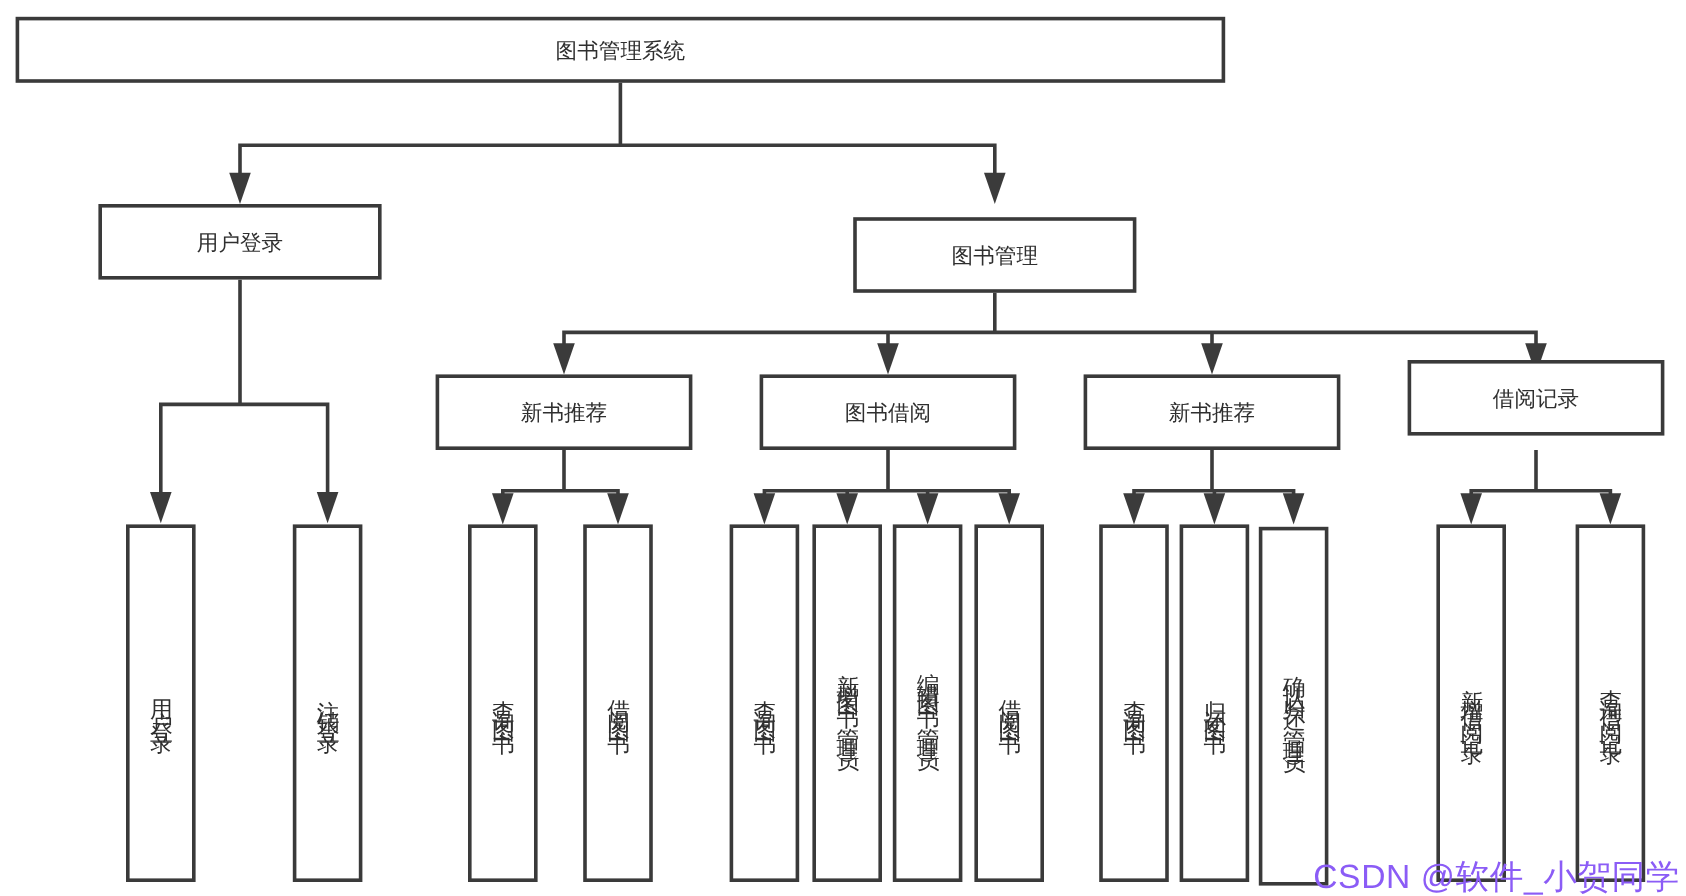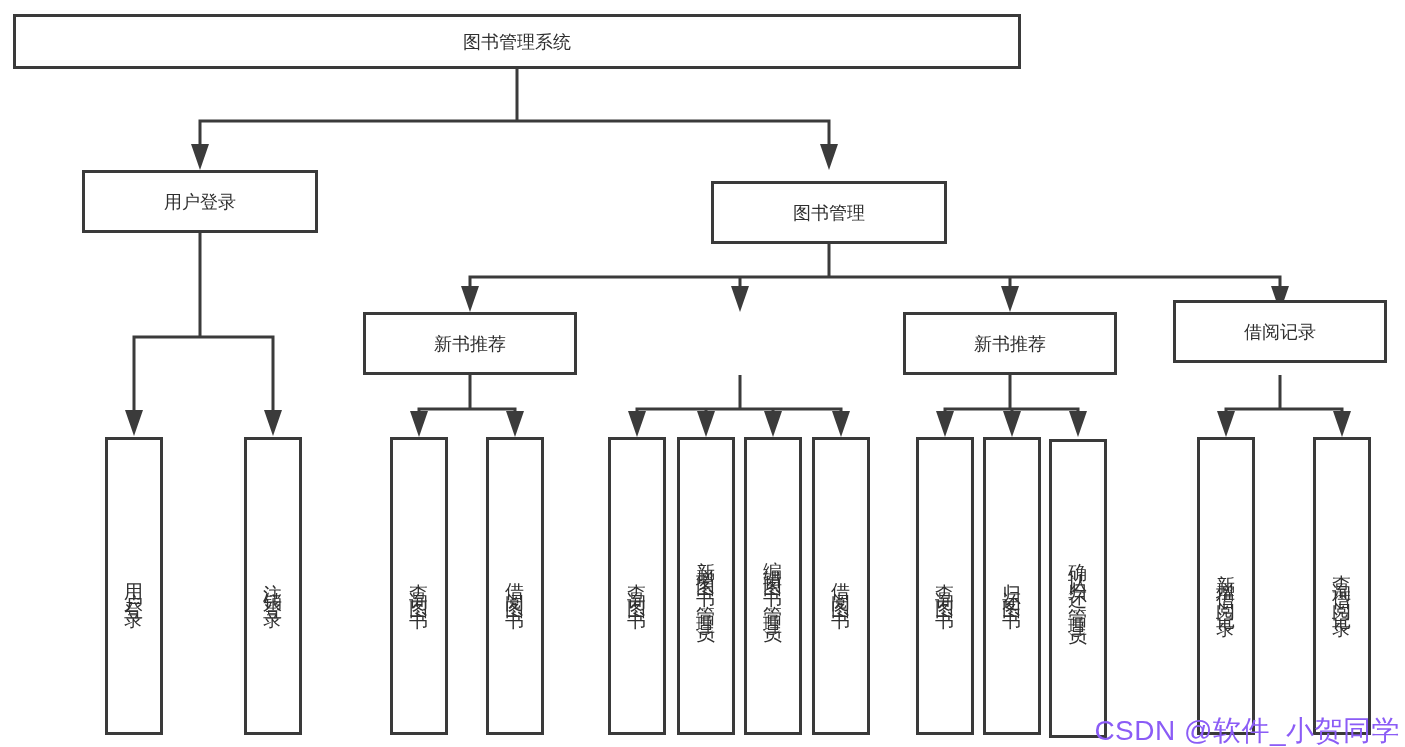--- a/index.html
+++ b/index.html
@@ -91,20 +91,23 @@
   <div class="box" style="left:82px;top:170px;width:236px;height:63px">
     <span>用户登录</span>
   </div>
   <div class="box" style="left:711px;top:181px;width:236px;height:63px">
     <span>图书管理</span>
   </div>
 
   <div class="box" style="left:363px;top:312px;width:214px;height:63px">
     <span>新书推荐</span>
   </div>
+  <div class="box" style="left:633px;top:312px;width:214px;height:63px">
+    <span>图书借阅</span>
+  </div>
   <div class="box" style="left:903px;top:312px;width:214px;height:63px">
     <span>新书推荐</span>
   </div>
   <div class="box" style="left:1173px;top:300px;width:214px;height:63px">
     <span>借阅记录</span>
   </div>
 
   <div class="box v" style="left:105px;top:437px;width:58px;height:298px">
     <span>用户登录</span>
   </div>

